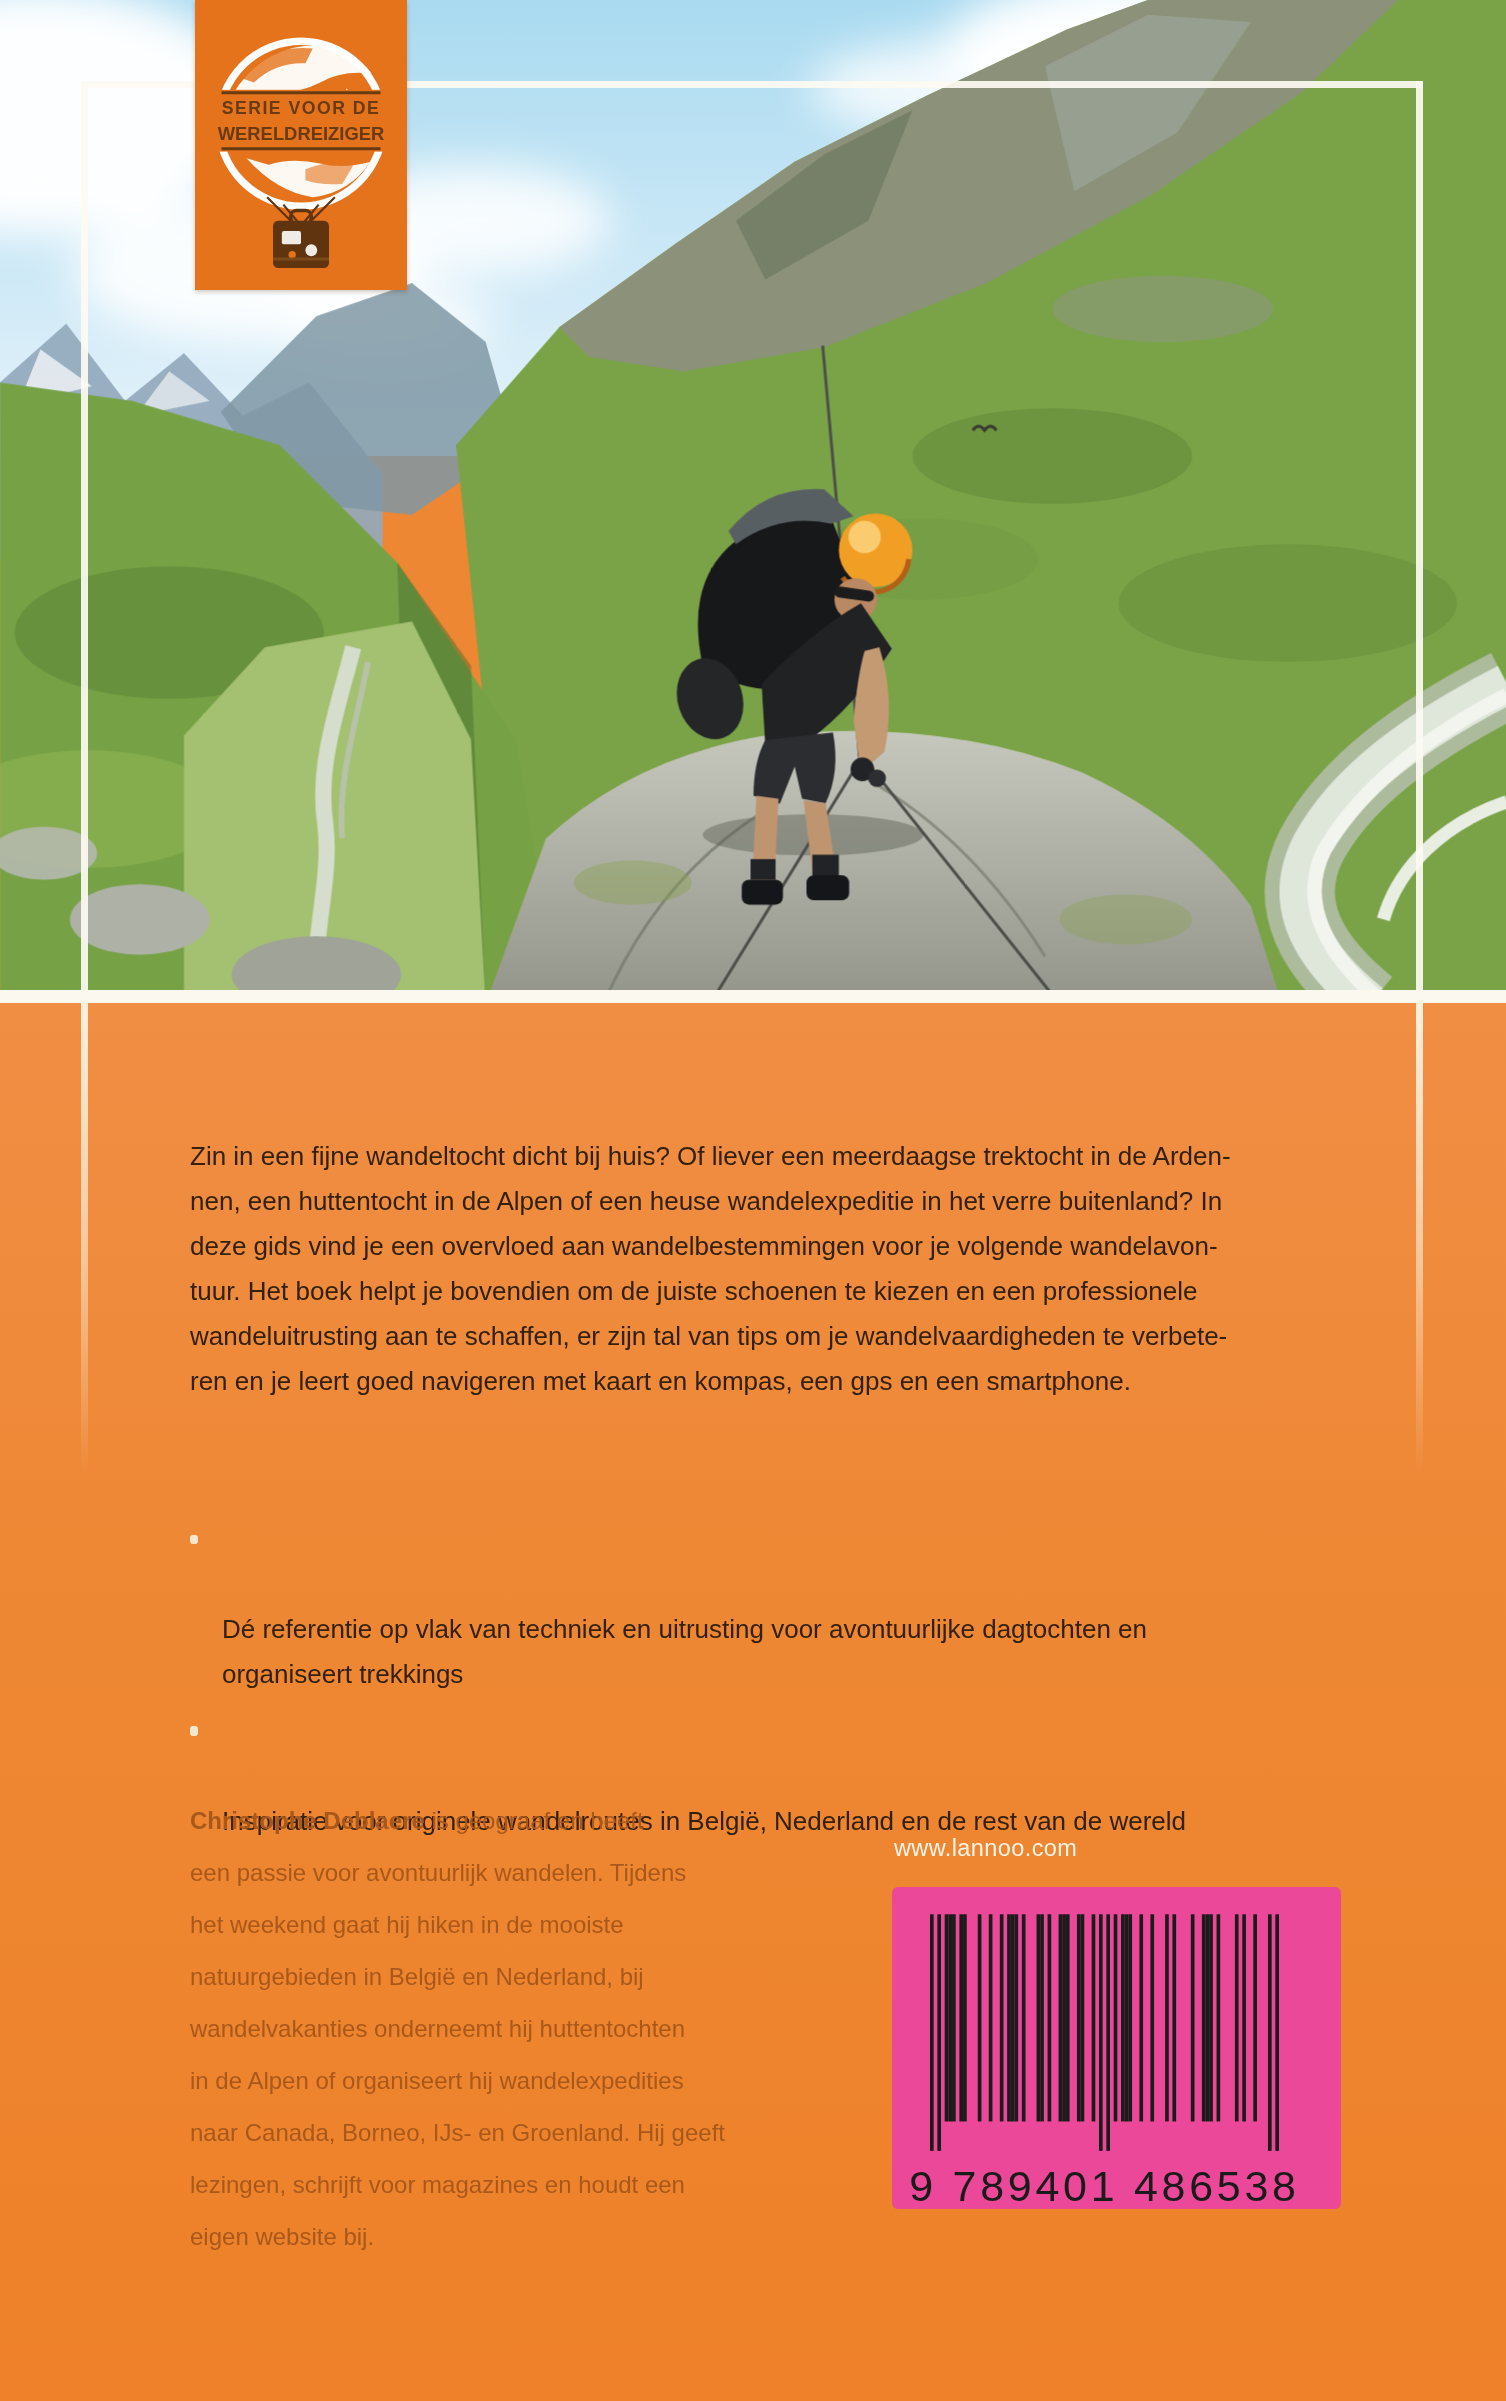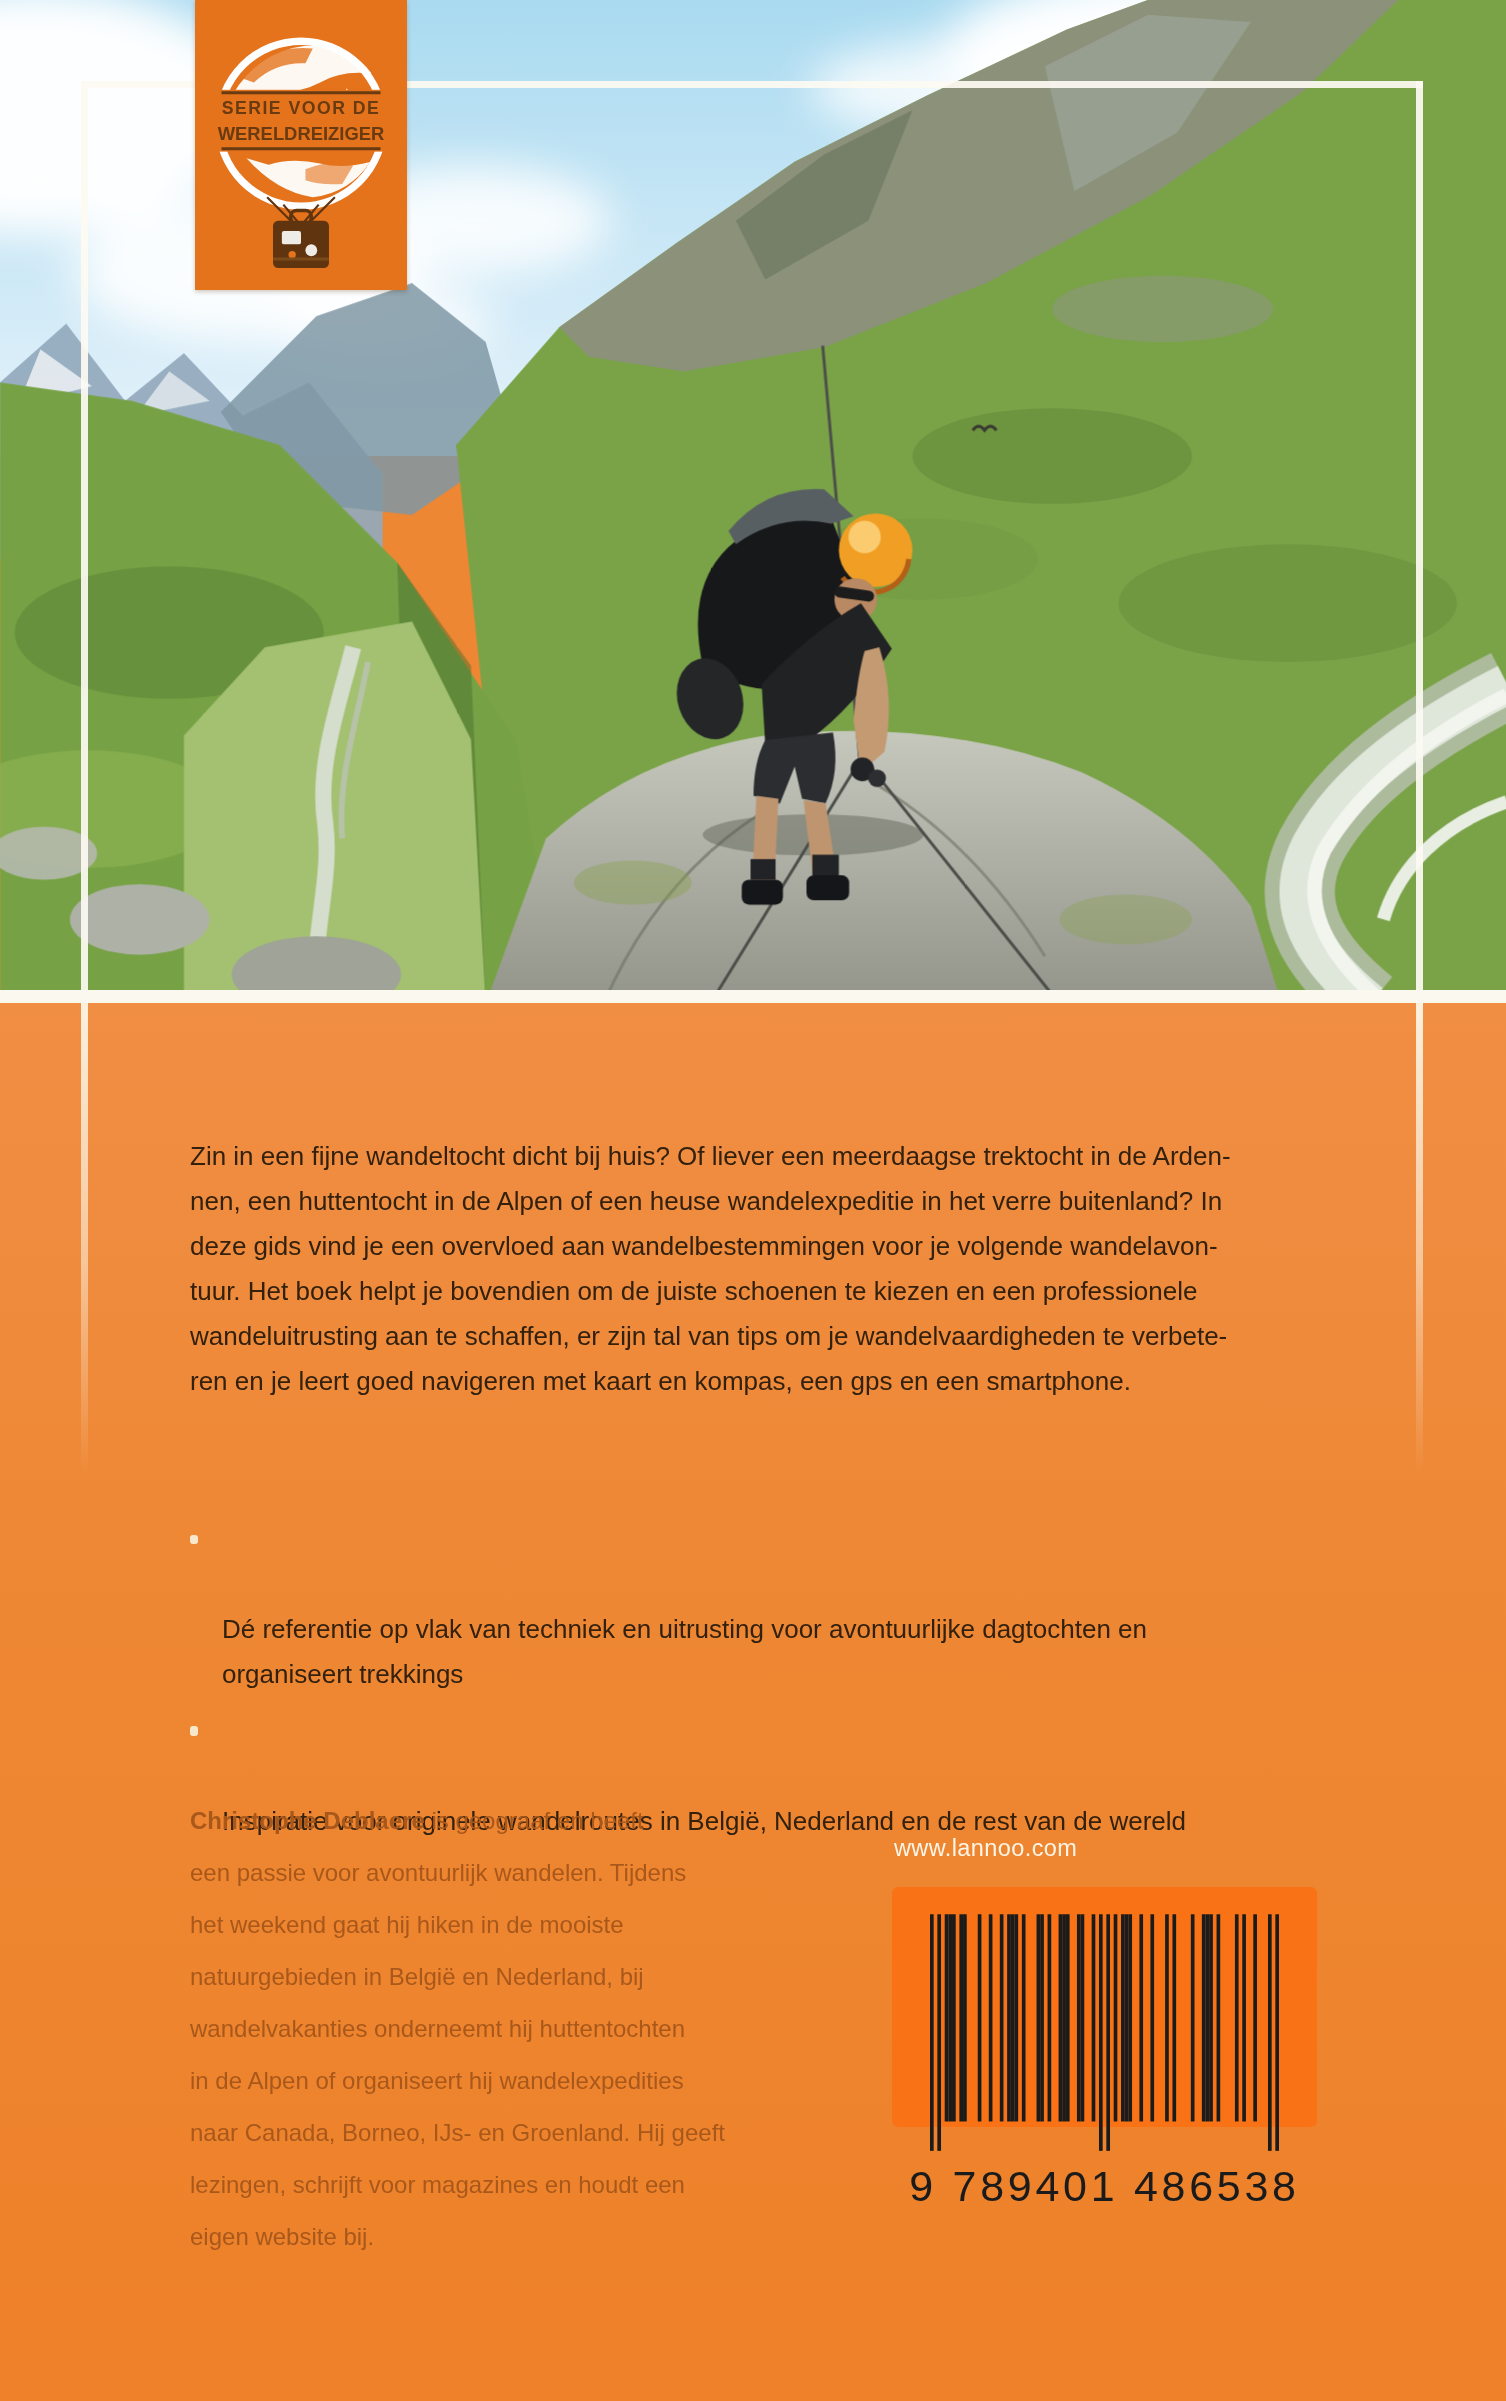--- a/index.html
+++ b/index.html
@@ -36,22 +36,22 @@
   .bullets{position:absolute;left:190px;top:1517px;width:1280px;}
   .bullet-item{position:relative;padding-left:32px;margin-bottom:11.8px;
                font-size:26px;line-height:45px;color:#33210e;white-space:pre-line;}
   .bullet-dot{position:absolute;left:0;top:17.7px;width:8px;height:9.6px;border-radius:2.9px;
               background:#f6e8cd;}
   .bio{position:absolute;left:190px;top:1795px;width:589px;
        font-size:24px;line-height:52px;color:#a8581b;}
   .bio .name{font-weight:bold;}
   .bio .rest{white-space:pre-line;}
   .website{position:absolute;left:894px;top:1835px;font-size:23.5px;color:#fcf6e8;letter-spacing:0.4px;}
-  .barcode-box{position:absolute;left:892px;top:1887px;width:425px;height:240px;
-               background:#f97316;border-radius:5.9px;}
+  .barcode-box{position:absolute;left:892px;top:1887px;width:425px;height:322px;
+               background:#ec4899;border-radius:5.9px;padding-left:24px;}
   .barcode-box svg{position:absolute;left:38px;top:26.5px;}
   .barcode-number{position:absolute;left:0;top:275px;width:425px;text-align:center;
                   font-size:43px;color:#1b1b1b;letter-spacing:3.7px;
                   font-family:"Liberation Sans",sans-serif;}
 </style>
 </head>
 <body>
 
 <div class="cover">
 

